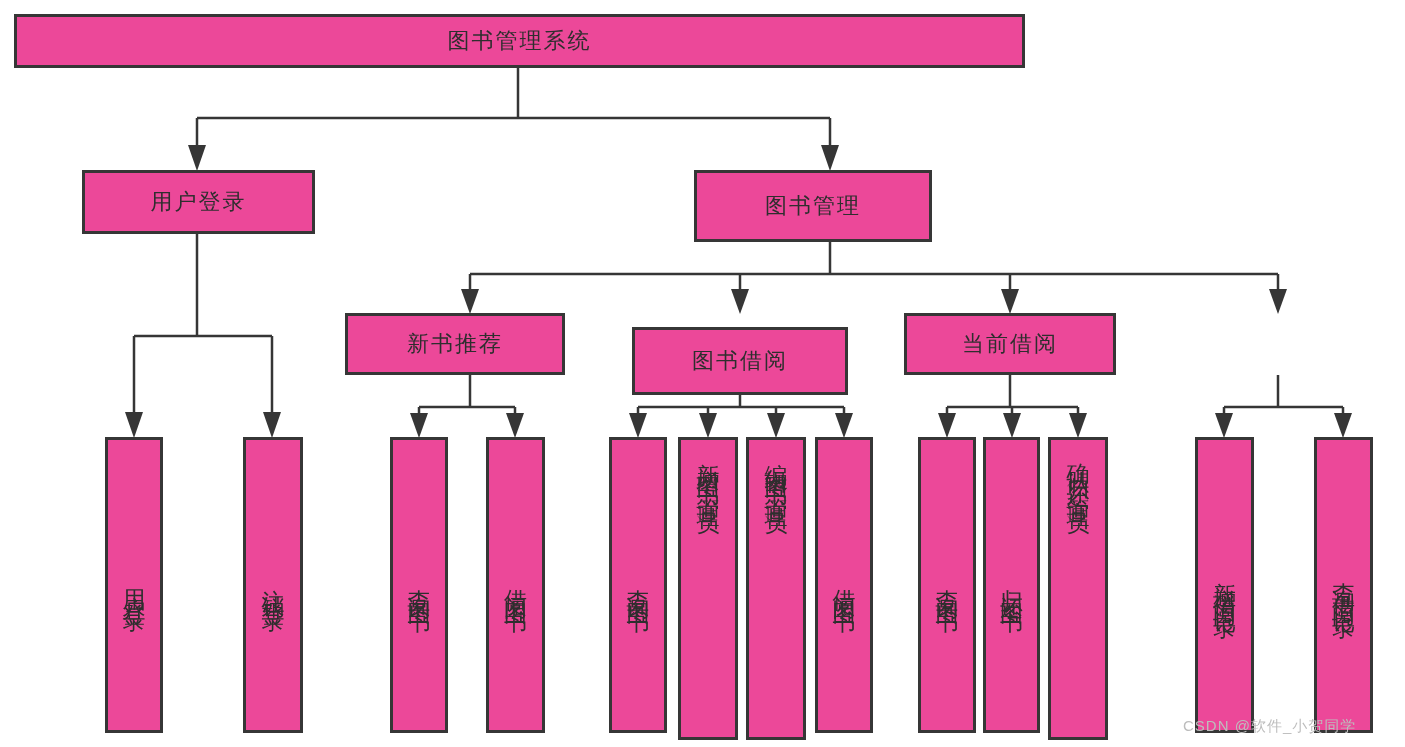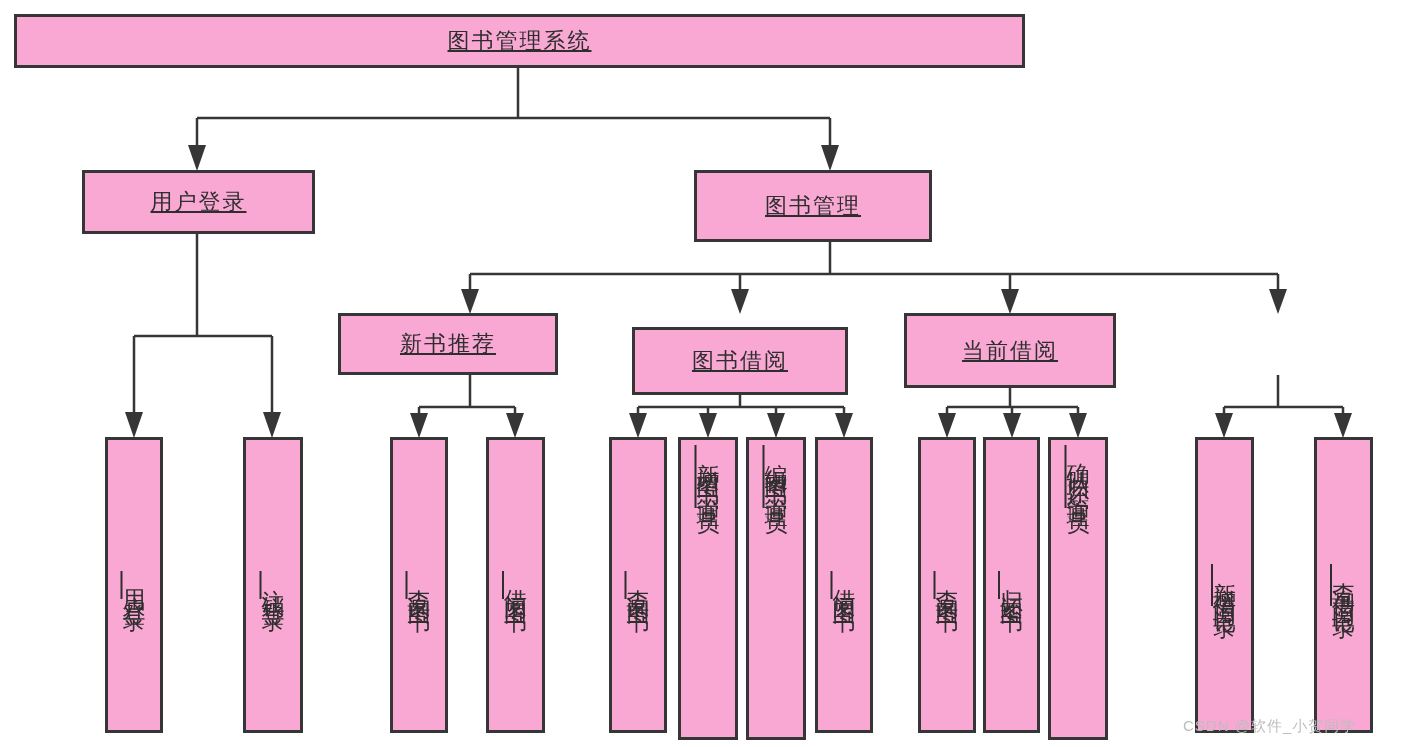--- a/index.html
+++ b/index.html
@@ -7,24 +7,23 @@
     position:relative;width:1405px;height:747px;
     background:var(--background,#ffffff);
     font-family:"Liberation Sans", sans-serif;
     overflow:hidden;
   }
   .wires{position:absolute;left:0;top:0;z-index:0;color:var(--line,#363636);}
   .wires line{stroke:currentColor;stroke-width:2.5;}
   .wires polygon{fill:currentColor;stroke:none;}
   .node{
     position:absolute;box-sizing:border-box;z-index:1;
-    border:3px solid var(--line,#363636);background:#f9a8d4;
+    border:3px solid var(--line,#363636);background:#ec4899;
     display:flex;align-items:center;justify-content:center;
     color:var(--text,#2e2e2e);
-    text-decoration:underline;
   }
   .h{font-size:22px;letter-spacing:2px;white-space:nowrap;}
   .v{font-size:23px;}
   .v .lbl{writing-mode:vertical-rl;text-orientation:mixed;letter-spacing:7px;line-height:1;}
   .v.long{align-items:flex-start;padding-top:5px;}
   .watermark{
     position:absolute;left:1183px;top:717px;z-index:3;
     font-size:15px;letter-spacing:1px;white-space:nowrap;
     color:var(--watermark,#bdbdbd);
   }
@@ -113,27 +112,27 @@
     <span class="lbl">图书管理系统</span>
   </div>
 
   <div class="node h" style="left:82px;top:170px;width:233px;height:64px">
     <span class="lbl">用户登录</span>
   </div>
   <div class="node h" style="left:694px;top:170px;width:238px;height:72px">
     <span class="lbl">图书管理</span>
   </div>
 
-  <div class="node h" style="left:338px;top:313px;width:220px;height:62px">
+  <div class="node h" style="left:345px;top:313px;width:220px;height:62px">
     <span class="lbl">新书推荐</span>
   </div>
   <div class="node h" style="left:632px;top:327px;width:216px;height:68px">
     <span class="lbl">图书借阅</span>
   </div>
-  <div class="node h" style="left:904px;top:313px;width:212px;height:75px">
+  <div class="node h" style="left:904px;top:313px;width:212px;height:62px">
     <span class="lbl">当前借阅</span>
   </div>
 
   <div class="node v" style="left:105px;top:437px;width:58px;height:296px">
     <span class="lbl">用户登录</span>
   </div>
   <div class="node v" style="left:243px;top:437px;width:60px;height:296px">
     <span class="lbl">注销登录</span>
   </div>
 

